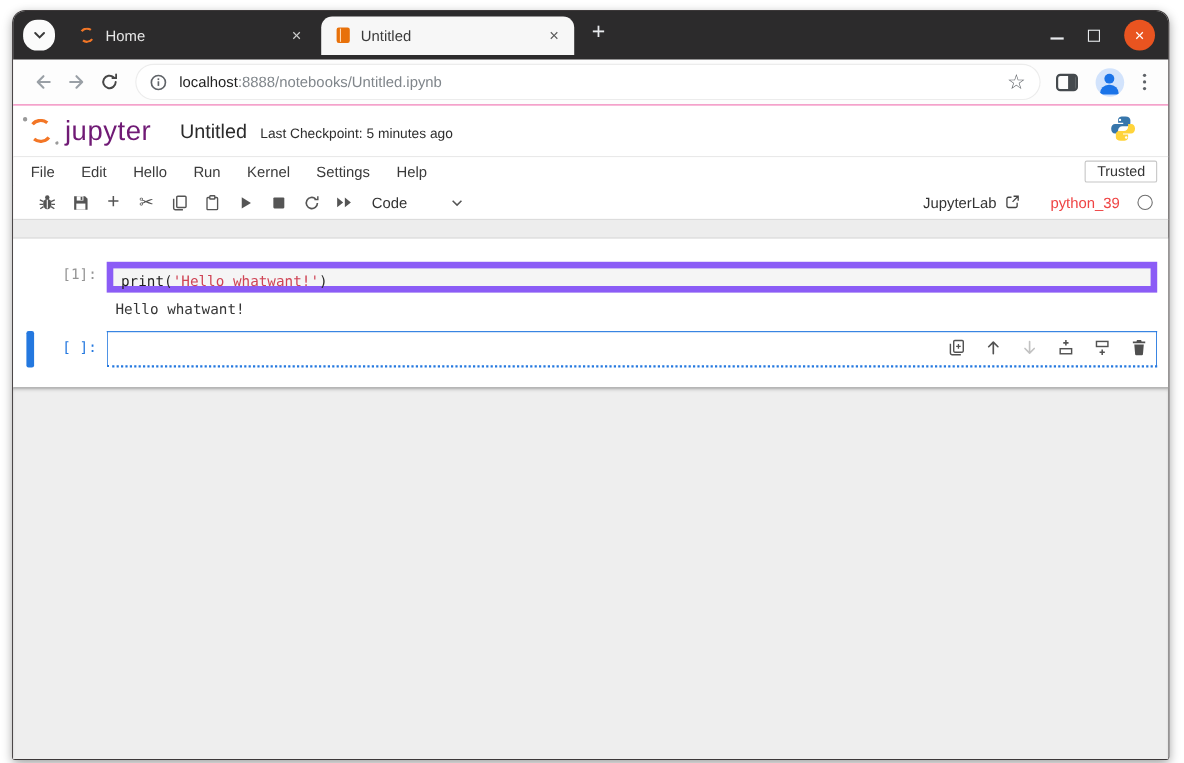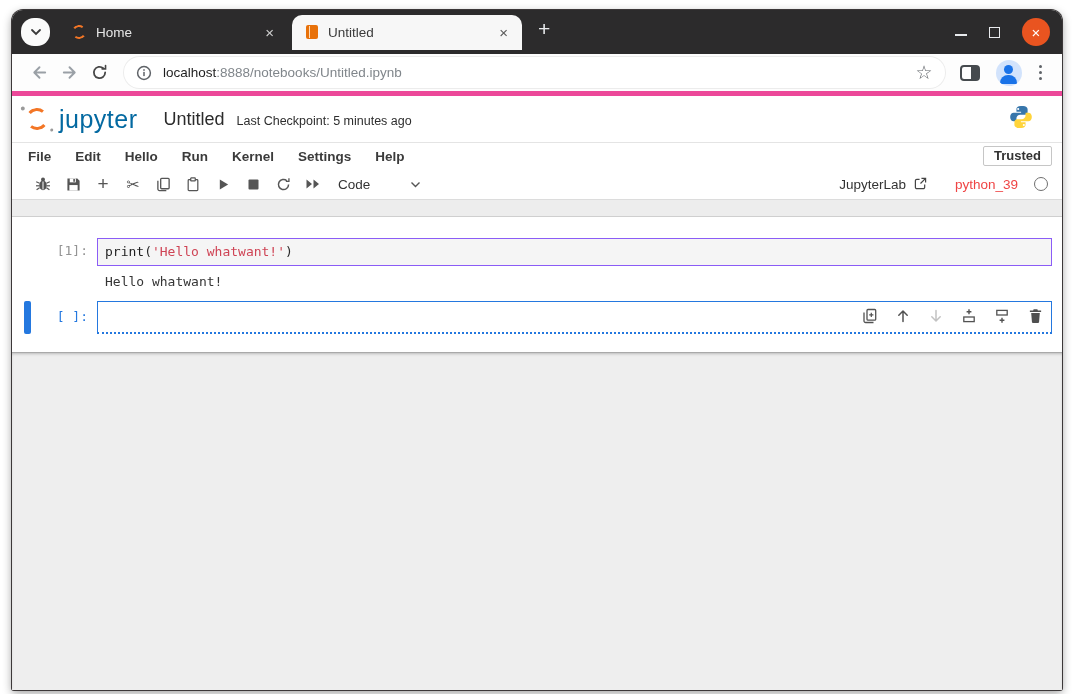--- a/index.html
+++ b/index.html
@@ -30,21 +30,21 @@
   .newtab { color:#e8eaed; font-size:21px; line-height:21px; padding:0 10px;
             margin-bottom:8px; margin-left:6px; cursor:pointer; }
   .wincontrols { position:absolute; right:12px; top:0; height:44px;
                  display:flex; align-items:center; gap:22px; }
   .wc-min { width:12px; height:2px; background:#e8eaed; margin-top:6px; }
   .wc-max { width:11px; height:11px; border:1.5px solid #e8eaed; }
   .wc-close { width:28px; height:28px; border-radius:50%; background:#e95420; color:#fff;
               font-size:15px; display:flex; align-items:center; justify-content:center; cursor:pointer; }
 
   
-  .navbar { height:42px; background:#fdfdfd; border-bottom:5px solid #ec4899;
+  .navbar { height:42px; background:#fdfdfd; border-bottom:1px solid #ec4899;
             display:flex; align-items:center; padding:0 12px; flex:none; }
   .navbtn { width:30px; height:30px; display:flex; align-items:center; justify-content:center; cursor:pointer; }
   .omnibox { flex:1; height:31px; margin:0 8px 0 10px; background:#fff; border-radius:16px;
              box-shadow:0 0 0 1px #ececec; display:flex; align-items:center; padding:0 12px; }
   .url { font-size:13.5px; margin-left:11px; color:#1f1f1f; white-space:nowrap; }
   .url .muted { color:#80868b; }
   .star { margin-left:auto; font-size:19px; color:#5f6368; cursor:pointer; }
   .sidepanel { width:20px; height:16px; border:2px solid #454a4e; border-radius:4px;
                position:relative; margin:0 7px; cursor:pointer; }
   .sidepanel i { position:absolute; top:0; bottom:0; right:0; width:7px; background:#454a4e; }
@@ -58,28 +58,28 @@
   
   .jheader { height:47px; background:#fff; border-bottom:1px solid #e4e4e4;
              display:flex; align-items:center; padding:0 14px; flex:none; }
   .jlogo { width:22px; height:22px; border-radius:50%; border:3px solid transparent;
            border-top-color:#f37626; border-bottom-color:#f37626;
            transform:rotate(-6deg); position:relative; flex:none; }
   .jlogo::before { content:""; position:absolute; left:-7px; top:-6px; width:4px; height:4px;
                    border-radius:50%; background:#9a9a9a; }
   .jlogo::after { content:""; position:absolute; right:-7px; bottom:-6px; width:3px; height:3px;
                   border-radius:50%; background:#9a9a9a; }
-  .brand { font-size:25px; color:#0369a1; margin-left:11px; letter-spacing:.5px;text-align:right; }
+  .brand { font-size:25px; color:#701a75; margin-left:11px; letter-spacing:.5px;text-align:right; }
   .doctitle { font-size:18px; color:#2b2b2b; margin-left:26px; }
   .checkpoint { font-size:12.5px; color:#2e2e2e; margin-left:12px; margin-top:3px; }
   .pylogo { margin-left:auto; margin-right:14px; }
 
   
   .menubar { height:26px; background:#fff; display:flex; align-items:center;
-             padding:0 10px 0 4px; font-size:13.5px; color:#3b3b3b; flex:none;font-weight:bold; }
+             padding:0 10px 0 4px; font-size:13.5px; color:#3b3b3b; flex:none; }
   .menu-item { padding:3px 12px; cursor:pointer; }
   .trusted { margin-left:auto; border:1px solid #c6c6c6; border-radius:2px;
              padding:1px 10px 2px; font-size:13px; color:#333; background:#fff; cursor:default; }
 
   
   .icontoolbar { height:30px; background:#fff; display:flex; align-items:center;
                  padding:0 12px 0 16px; flex:none; }
   .tbtn { width:30px; height:24px; display:flex; align-items:center; justify-content:center;
           cursor:pointer; color:#555; }
   .celltype { font-size:13.5px; color:#333; margin-left:10px; cursor:pointer; }
@@ -96,21 +96,21 @@
   
   .content { flex:1; background:#eee; display:flex; flex-direction:column; min-height:0; }
   .nbwhite { height:135px; background:#fff; padding-top:21px; flex:none; }
   .mono { font-family:"DejaVu Sans Mono","Liberation Mono",monospace; font-size:13px; }
   .cellrow { display:flex; align-items:stretch; padding:0 10px 0 12px; }
   .collapser { width:7px; flex:none; border-radius:2px; }
   .collapser.active { background:#2478df; cursor:pointer; }
   .prompt { width:66px; flex:none; text-align:right; padding-right:9px;
             color:#949494; line-height:26px; }
   .prompt.blue { color:#2478df; line-height:31px; }
-  .code-box { flex:1; background:#f5f5f5; border:1px solid #8b5cf6; height:28px;
+  .code-box { flex:1; background:#f5f5f5; border:6px solid #8b5cf6; height:28px;
               padding:0 7px; line-height:26px; cursor:text; }
   .t-builtin { color:#1f1f1f; } .t-plain { color:#2a2a2a; } .t-string { color:#cf4455; }
   .outputrow { margin-top:6px; }
   .output { flex:1; padding:0 8px; color:#353535; line-height:20px; cursor:default; }
   .selrow { margin-top:9px; }
   .code-box.empty { background:#fff; border:1.5px solid #2478df; border-bottom:2px dotted #2478df;
                     height:33px; position:relative; }
   .celltoolbar { position:absolute; right:6px; top:4px; display:flex; gap:13px; }
   .ctb { width:20px; height:20px; display:flex; align-items:center; justify-content:center; cursor:pointer; }
 

